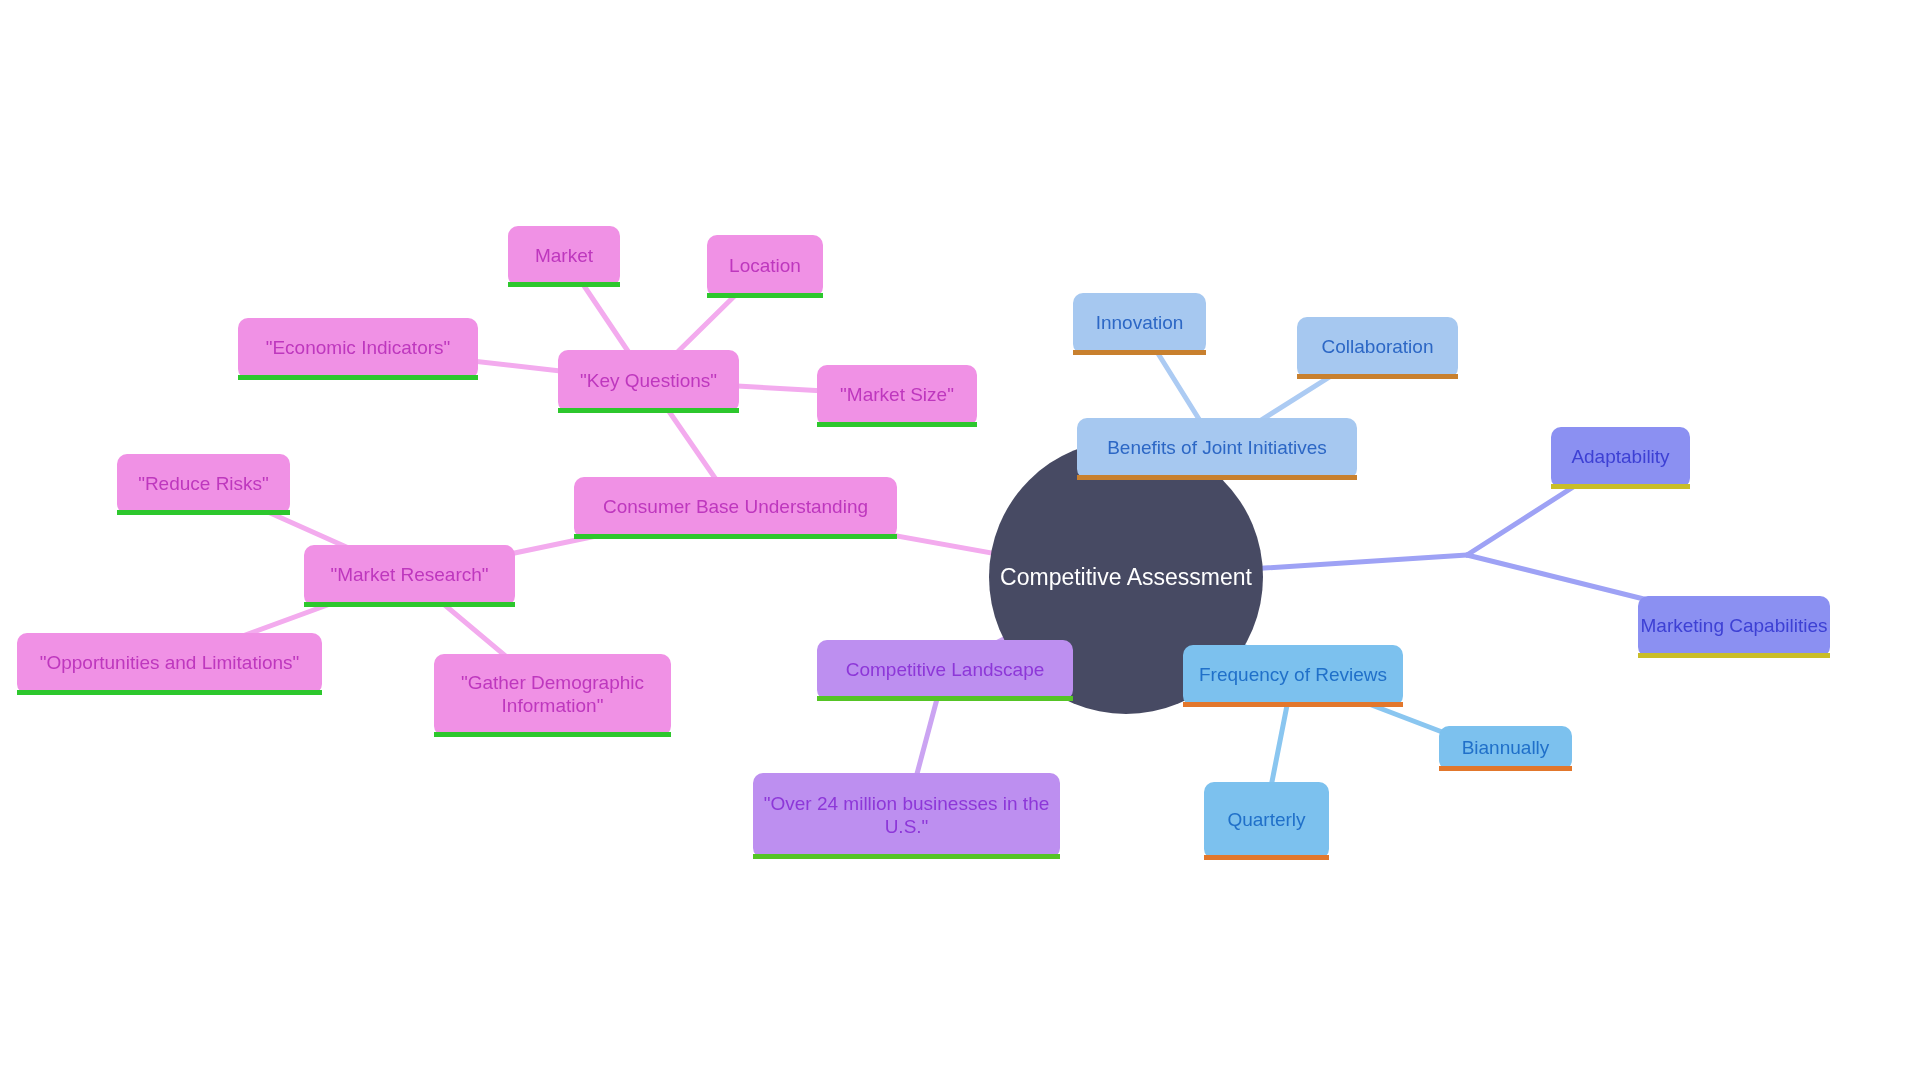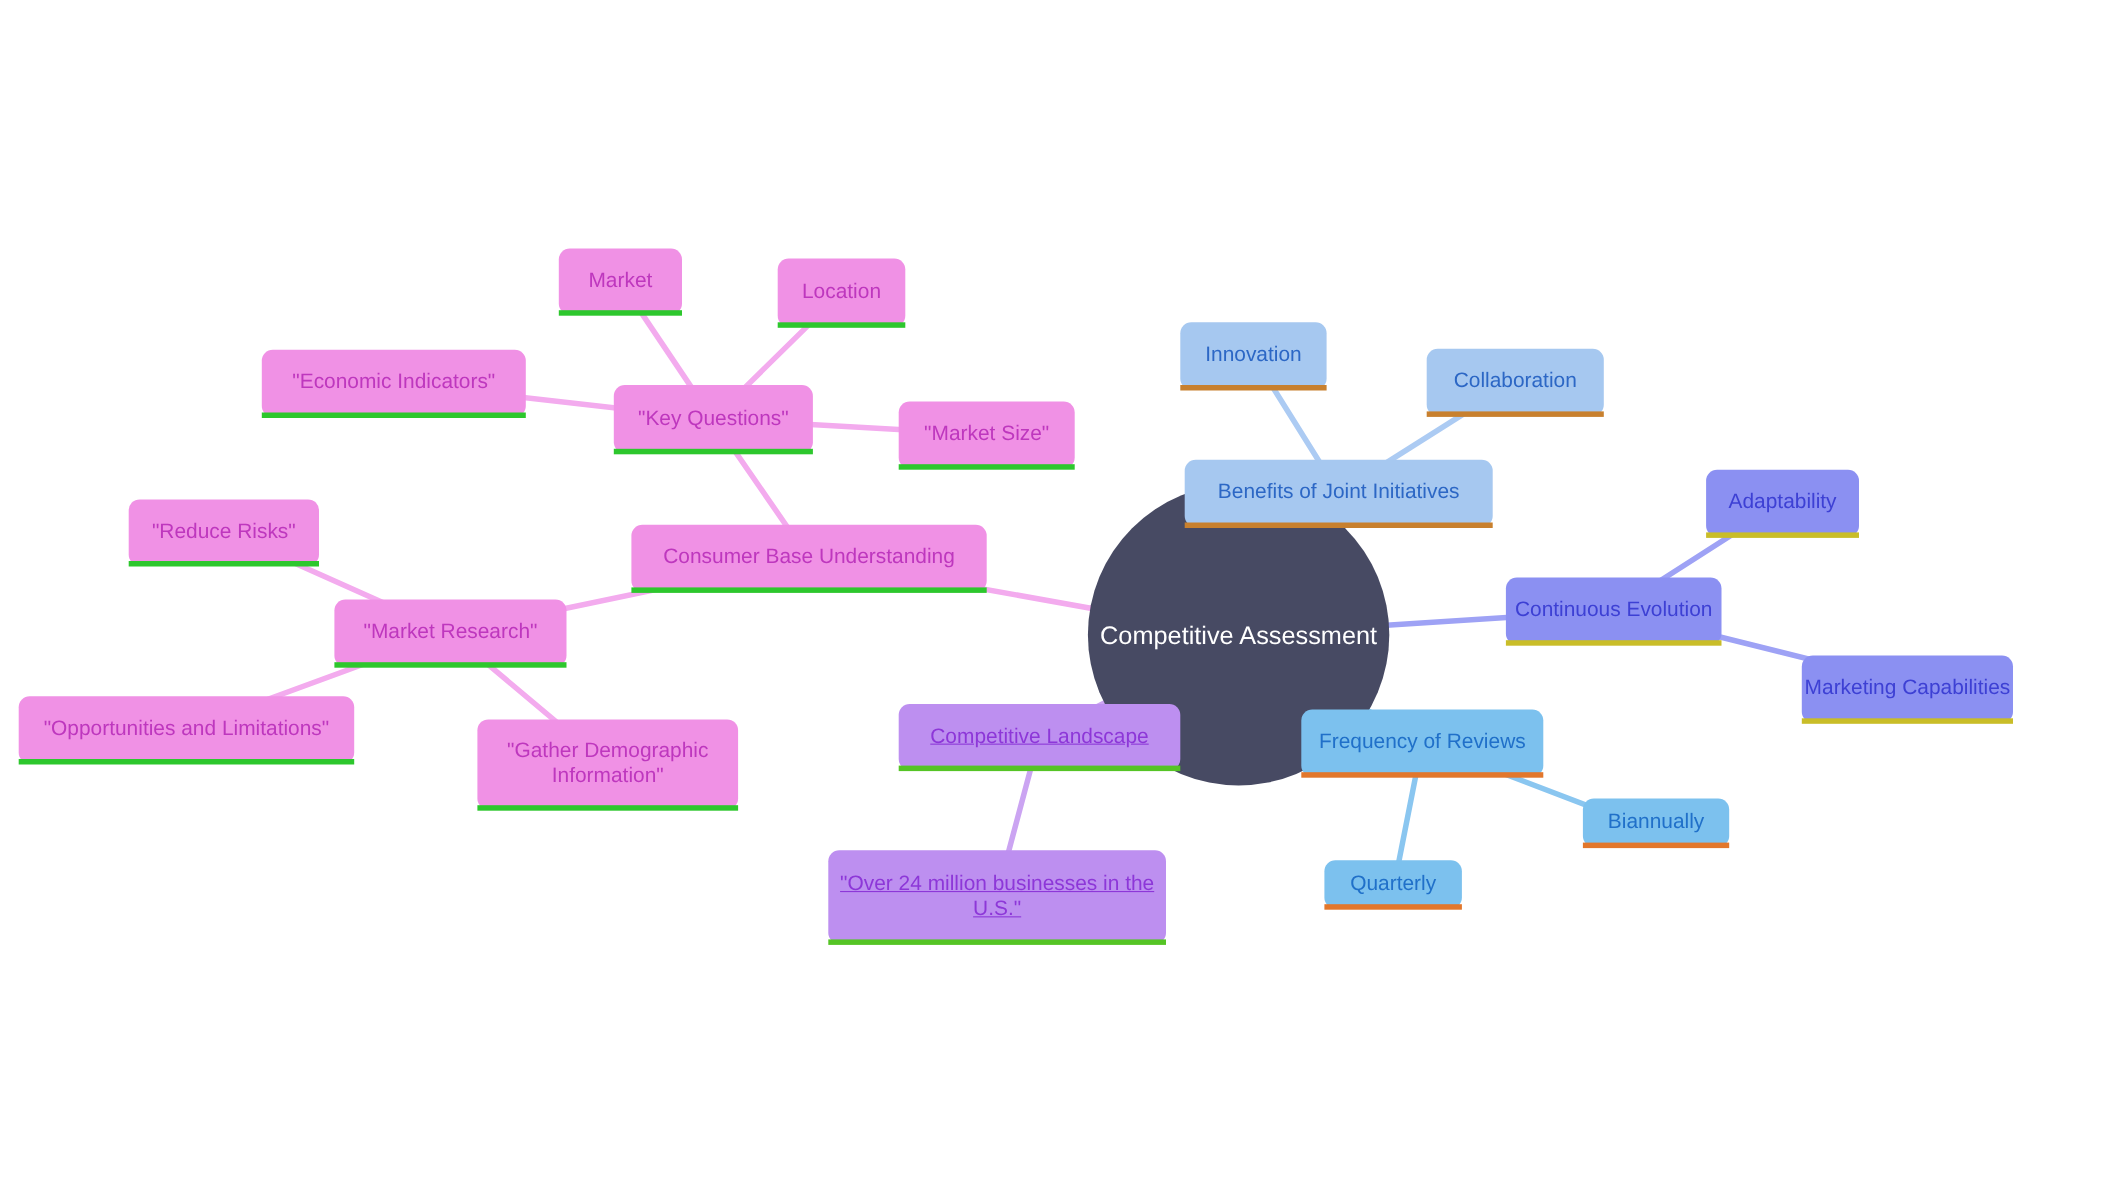--- a/index.html
+++ b/index.html
@@ -15,21 +15,21 @@
   }
   .node{
     position:absolute;z-index:2;border-radius:10px;display:flex;align-items:center;justify-content:center;
     text-align:center;font-size:19px;font-weight:500;white-space:nowrap;line-height:1.2;padding:0 6px;
     box-sizing:border-box;
   }
   .node.wrap{white-space:normal;}
   .node::after{content:"";position:absolute;left:0;right:0;bottom:-1px;height:5px;}
   .c-pink{background:#f091e5;color:#be37be;}
   .c-pink::after{background:#2dc72d;}
-  .c-purple{background:#bd8ff0;color:#8d37d8;text-decoration:underline;}
+  .c-purple{background:#bd8ff0;color:#8d37d8;}
   .c-purple::after{background:#55c425;}
   .c-blue{background:#a6c8f0;color:#2c67c5;}
   .c-blue::after{background:#c8802e;}
   .c-peri{background:#8b90f2;color:#3d40d4;}
   .c-peri::after{background:#c9bd28;}
   .c-sky{background:#7cc1ee;color:#2070c9;}
   .c-sky::after{background:#e2772c;}
 </style>
 </head>
 <body>
@@ -79,20 +79,19 @@
   <div class="node c-pink wrap" style="left:434px;top:654px;width:237px;height:82px">"Gather Demographic Information"</div>
 
   <div class="node c-purple" style="left:817px;top:640px;width:256px;height:60px">Competitive Landscape</div>
   <div class="node c-purple wrap" style="left:753px;top:773px;width:307px;height:85px">"Over 24 million businesses in the U.S."</div>
 
   <div class="node c-blue" style="left:1073px;top:293px;width:133px;height:61px">Innovation</div>
   <div class="node c-blue" style="left:1297px;top:317px;width:161px;height:61px">Collaboration</div>
   <div class="node c-blue" style="left:1077px;top:418px;width:280px;height:61px">Benefits of Joint Initiatives</div>
 
   <div class="node c-peri" style="left:1551px;top:427px;width:139px;height:61px">Adaptability</div>
-  <div class="node c-peri" style="left:1369px;top:525px;width:196px;height:61px">Continuous Evolution</div>
   <div class="node c-peri" style="left:1638px;top:596px;width:192px;height:61px">Marketing Capabilities</div>
 
   <div class="node c-sky" style="left:1183px;top:645px;width:220px;height:61px">Frequency of Reviews</div>
-  <div class="node c-sky" style="left:1204px;top:782px;width:125px;height:44px">Quarterly</div>
+  <div class="node c-sky" style="left:1204px;top:782px;width:125px;height:77px">Quarterly</div>
   <div class="node c-sky" style="left:1439px;top:726px;width:133px;height:44px">Biannually</div>
 
 </div>
 
 </body></html>

